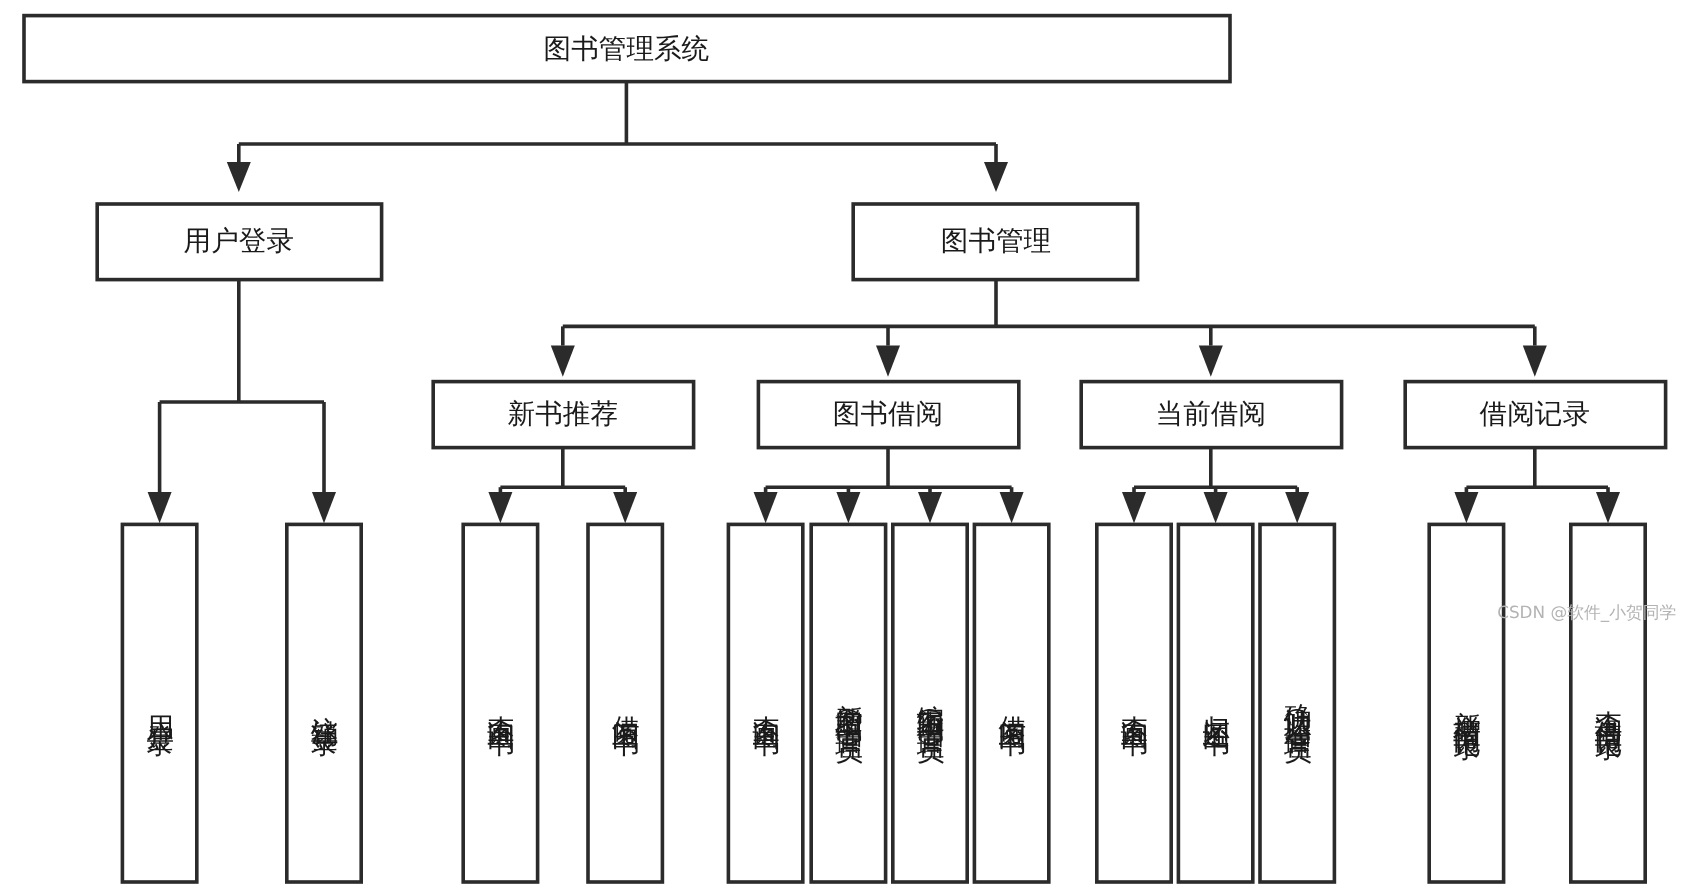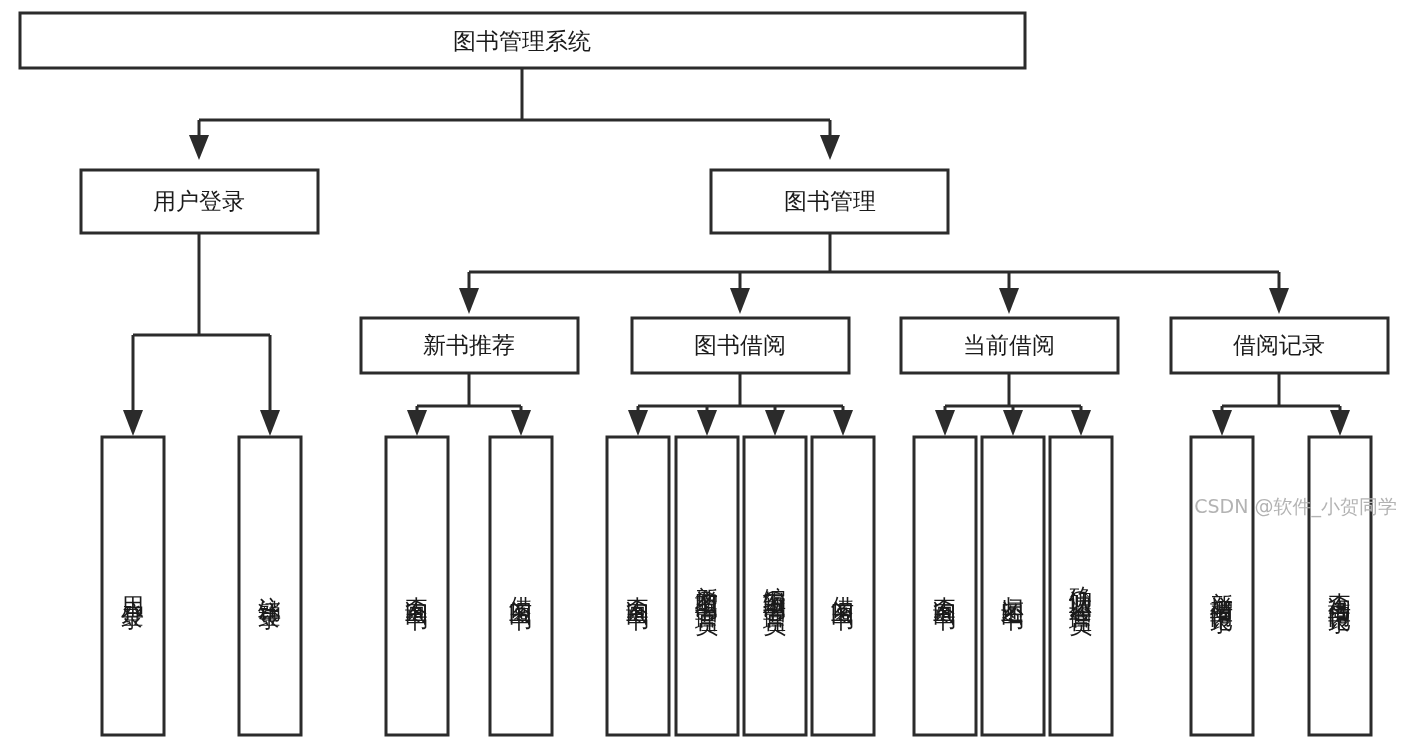--- a/index.html
+++ b/index.html
@@ -62,21 +62,21 @@
     text-anchor: middle;
     writing-mode: vertical-rl;
     text-orientation: upright;
     letter-spacing: 4px;
   }
   .watermark {
     position: absolute;
     right: 8px;
     bottom: 6px;
     font-family: "DejaVu Sans", "Liberation Sans", sans-serif;
-    font-size: 19px;
+    font-size: 14px;
     color: #b3b3b3;
     white-space: nowrap;
     user-select: none;
   }
 </style>
 </head>
 <body>
 
 <div id="diagram-root">
   <svg class="diagram" viewBox="0 0 1405 747" xmlns="http://www.w3.org/2000/svg">

